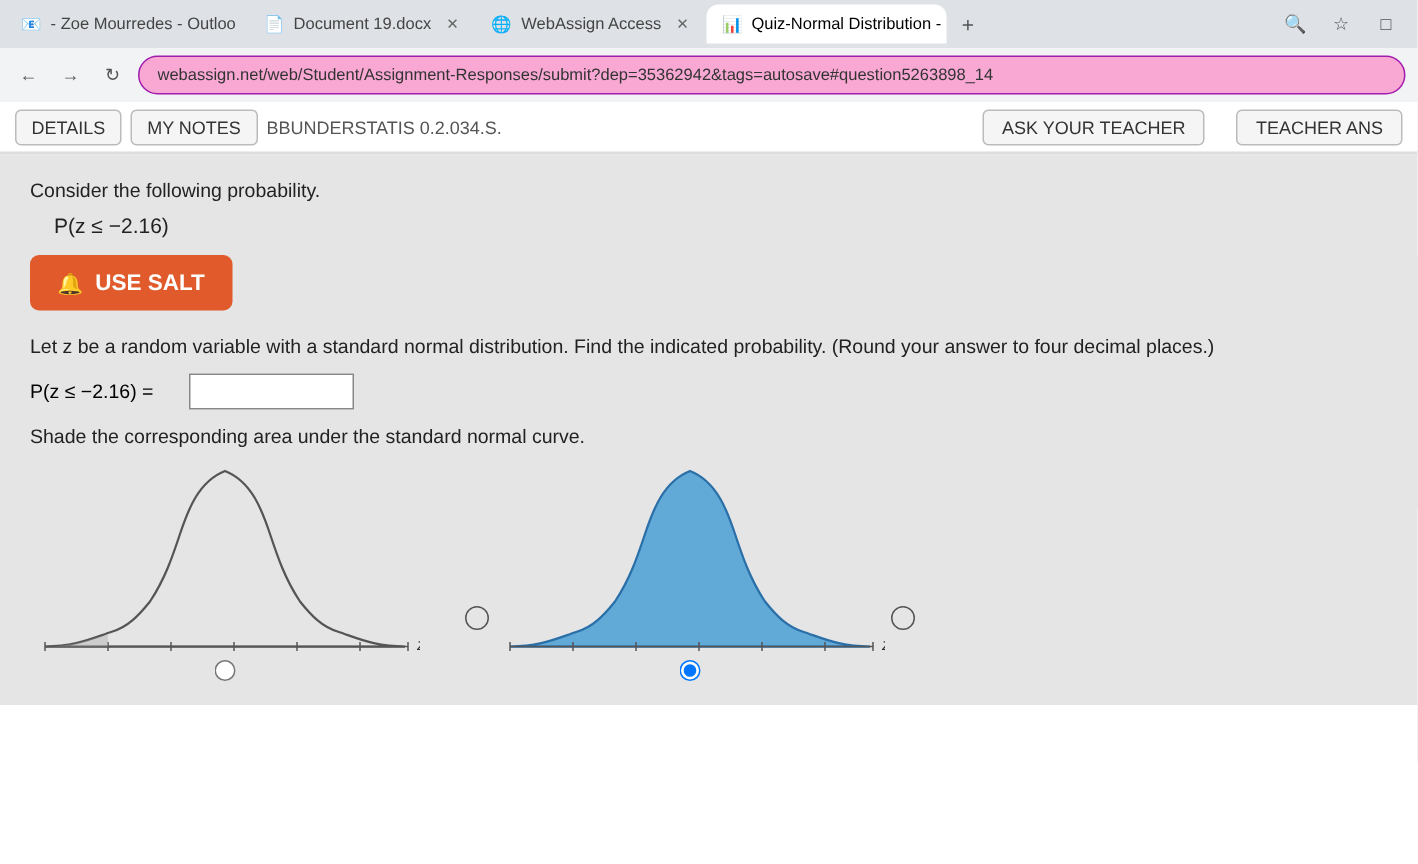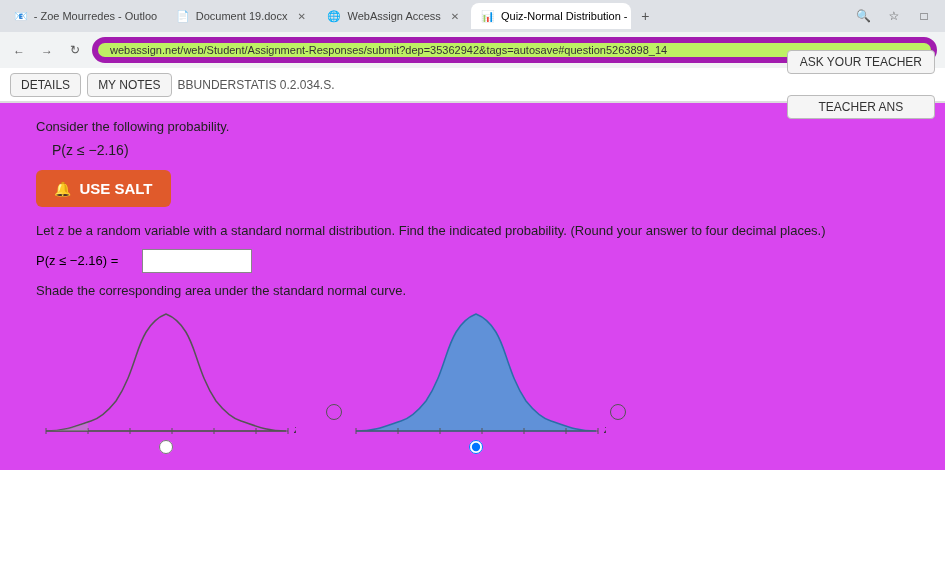--- a/index.html
+++ b/index.html
@@ -73,25 +73,25 @@
       align-items: center;
       height: 36px;
       padding: 0 8px;
       gap: 6px;
       background: #f1f3f4;
     }
 
     .address-input {
       flex: 1;
       height: 26px;
-      border: 6px solid #a21caf;
+      border: 1px solid #a21caf;
       border-radius: 13px;
       padding: 0 12px;
       font-size: 11px;
-      background: #bef264;
+      background: #f9a8d4;
       color: #333;
     }
 
     .browser-btn {
       width: 22px;
       height: 22px;
       display: flex;
       align-items: center;
       justify-content: center;
       border-radius: 50%;
@@ -124,37 +124,36 @@
 
     .toolbar-text {
       color: #555;
       font-size: 12px;
     }
 
     .right-buttons {
       margin-left: auto;
       display: flex;
       gap: 21px;
-      flex-direction: column;
     }
 
     .right-btn {
       padding: 4px 12px;
       border: 1px solid #bbb;
       border-radius: 4px;
       background: #f5f5f5;
       font-size: 12px;
       cursor: pointer;
       color: #333;
     }
 
     
     .main-content {
-      padding: 16px 36px;
-      background: #d946ef;
+      padding: 16px 20px;
+      background: #e5e5e5;
     }
 
     .problem-header {
       font-size: 13px;
       color: #222;
       margin-bottom: 8px;
     }
 
     .math-expr {
       font-size: 14px;

